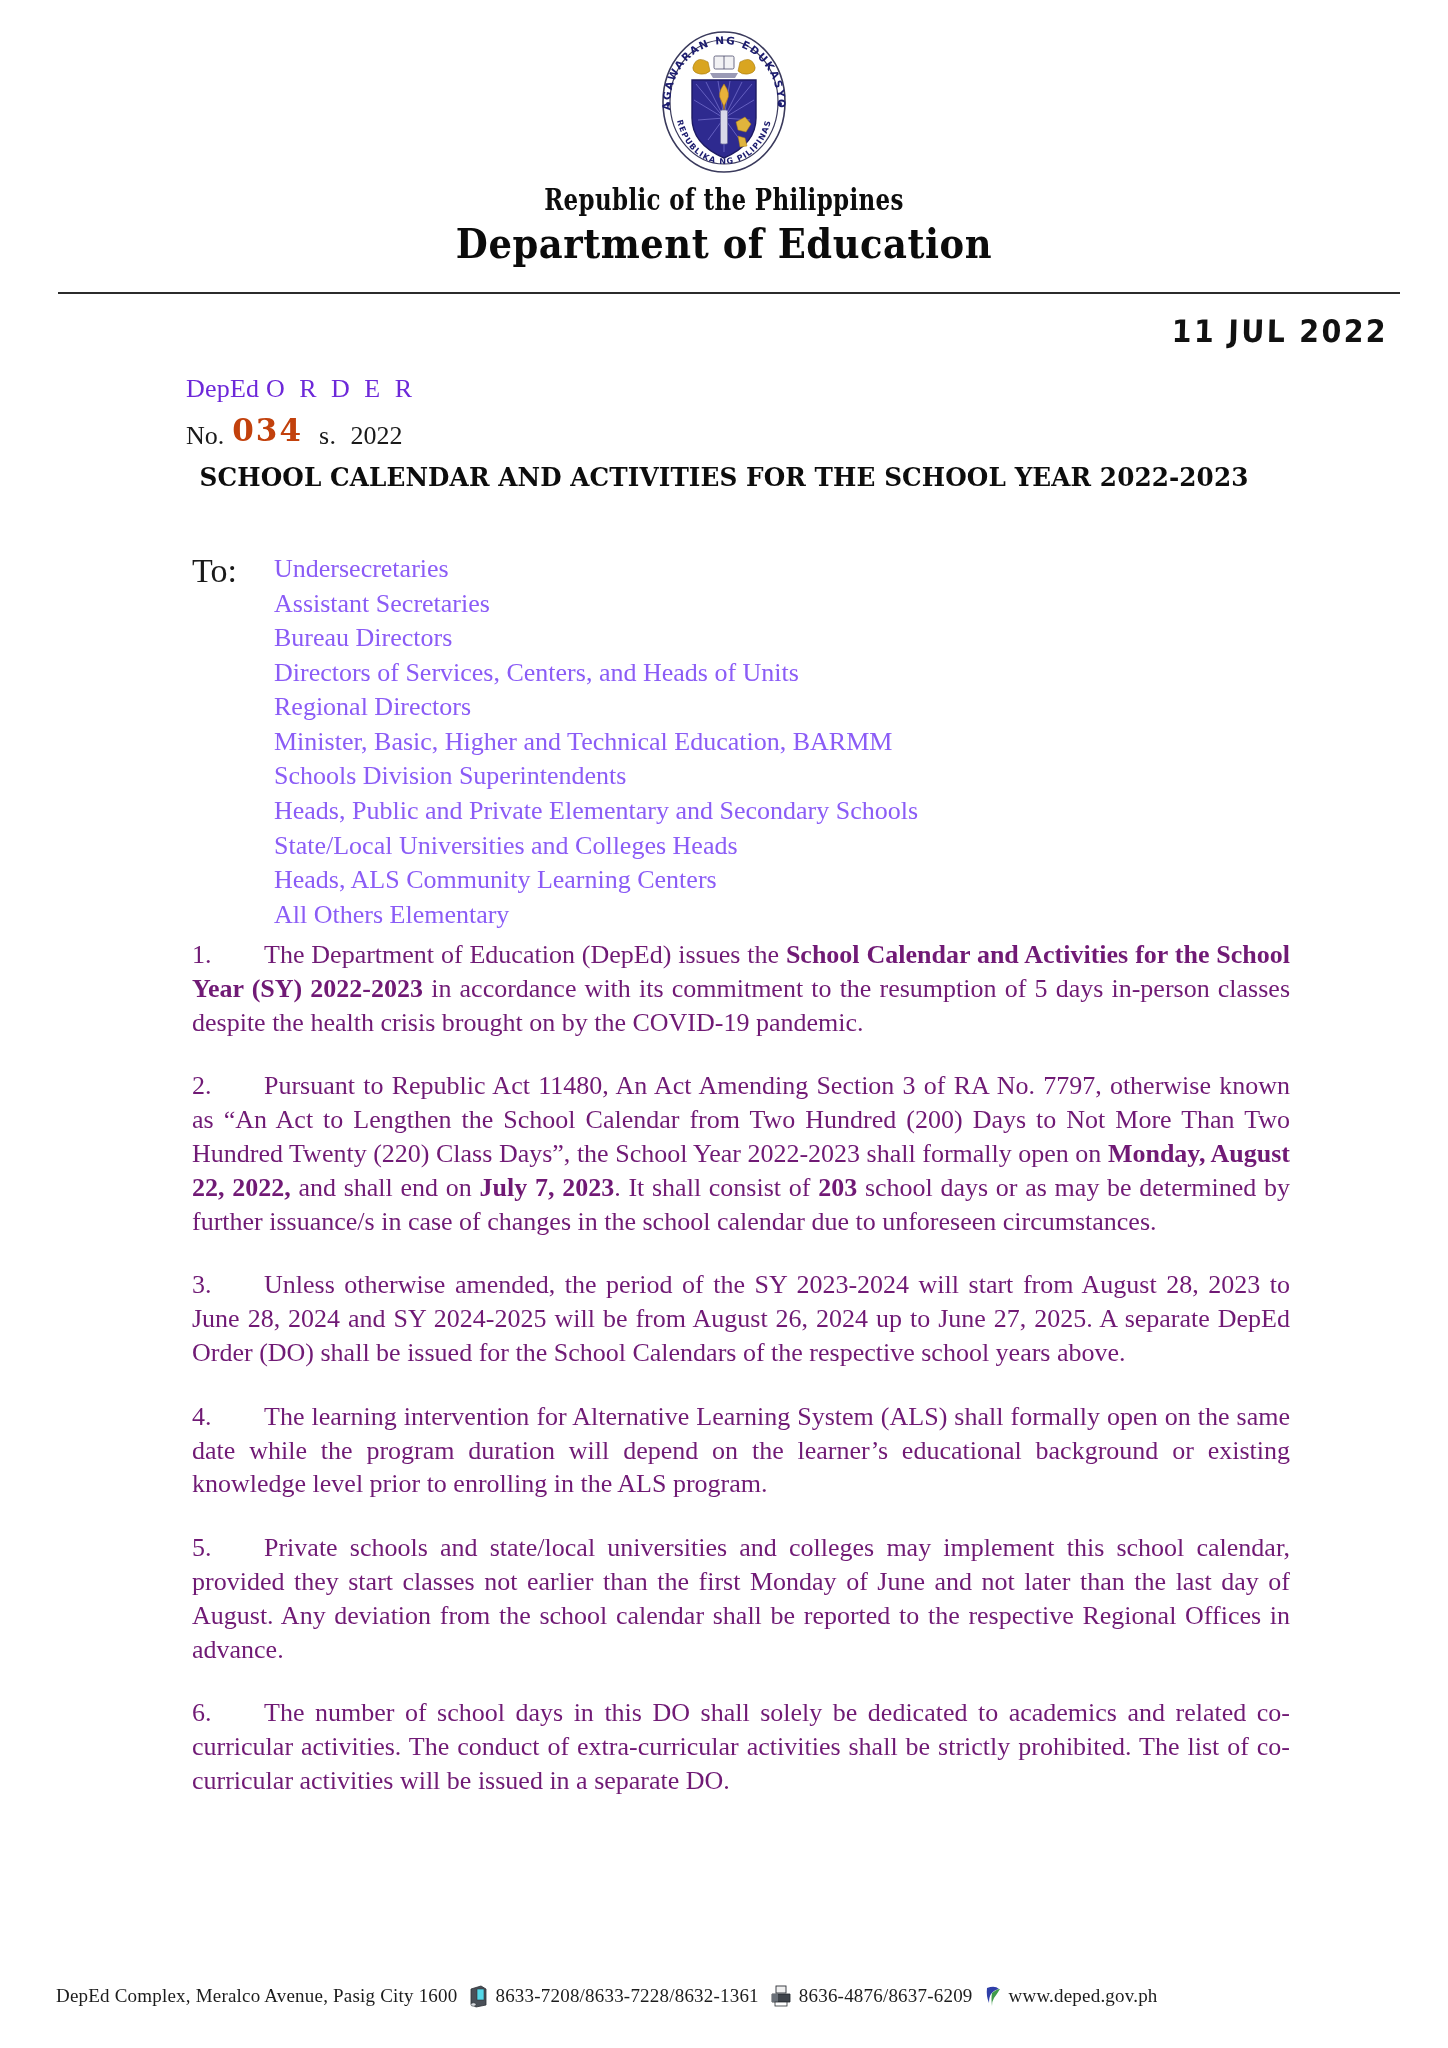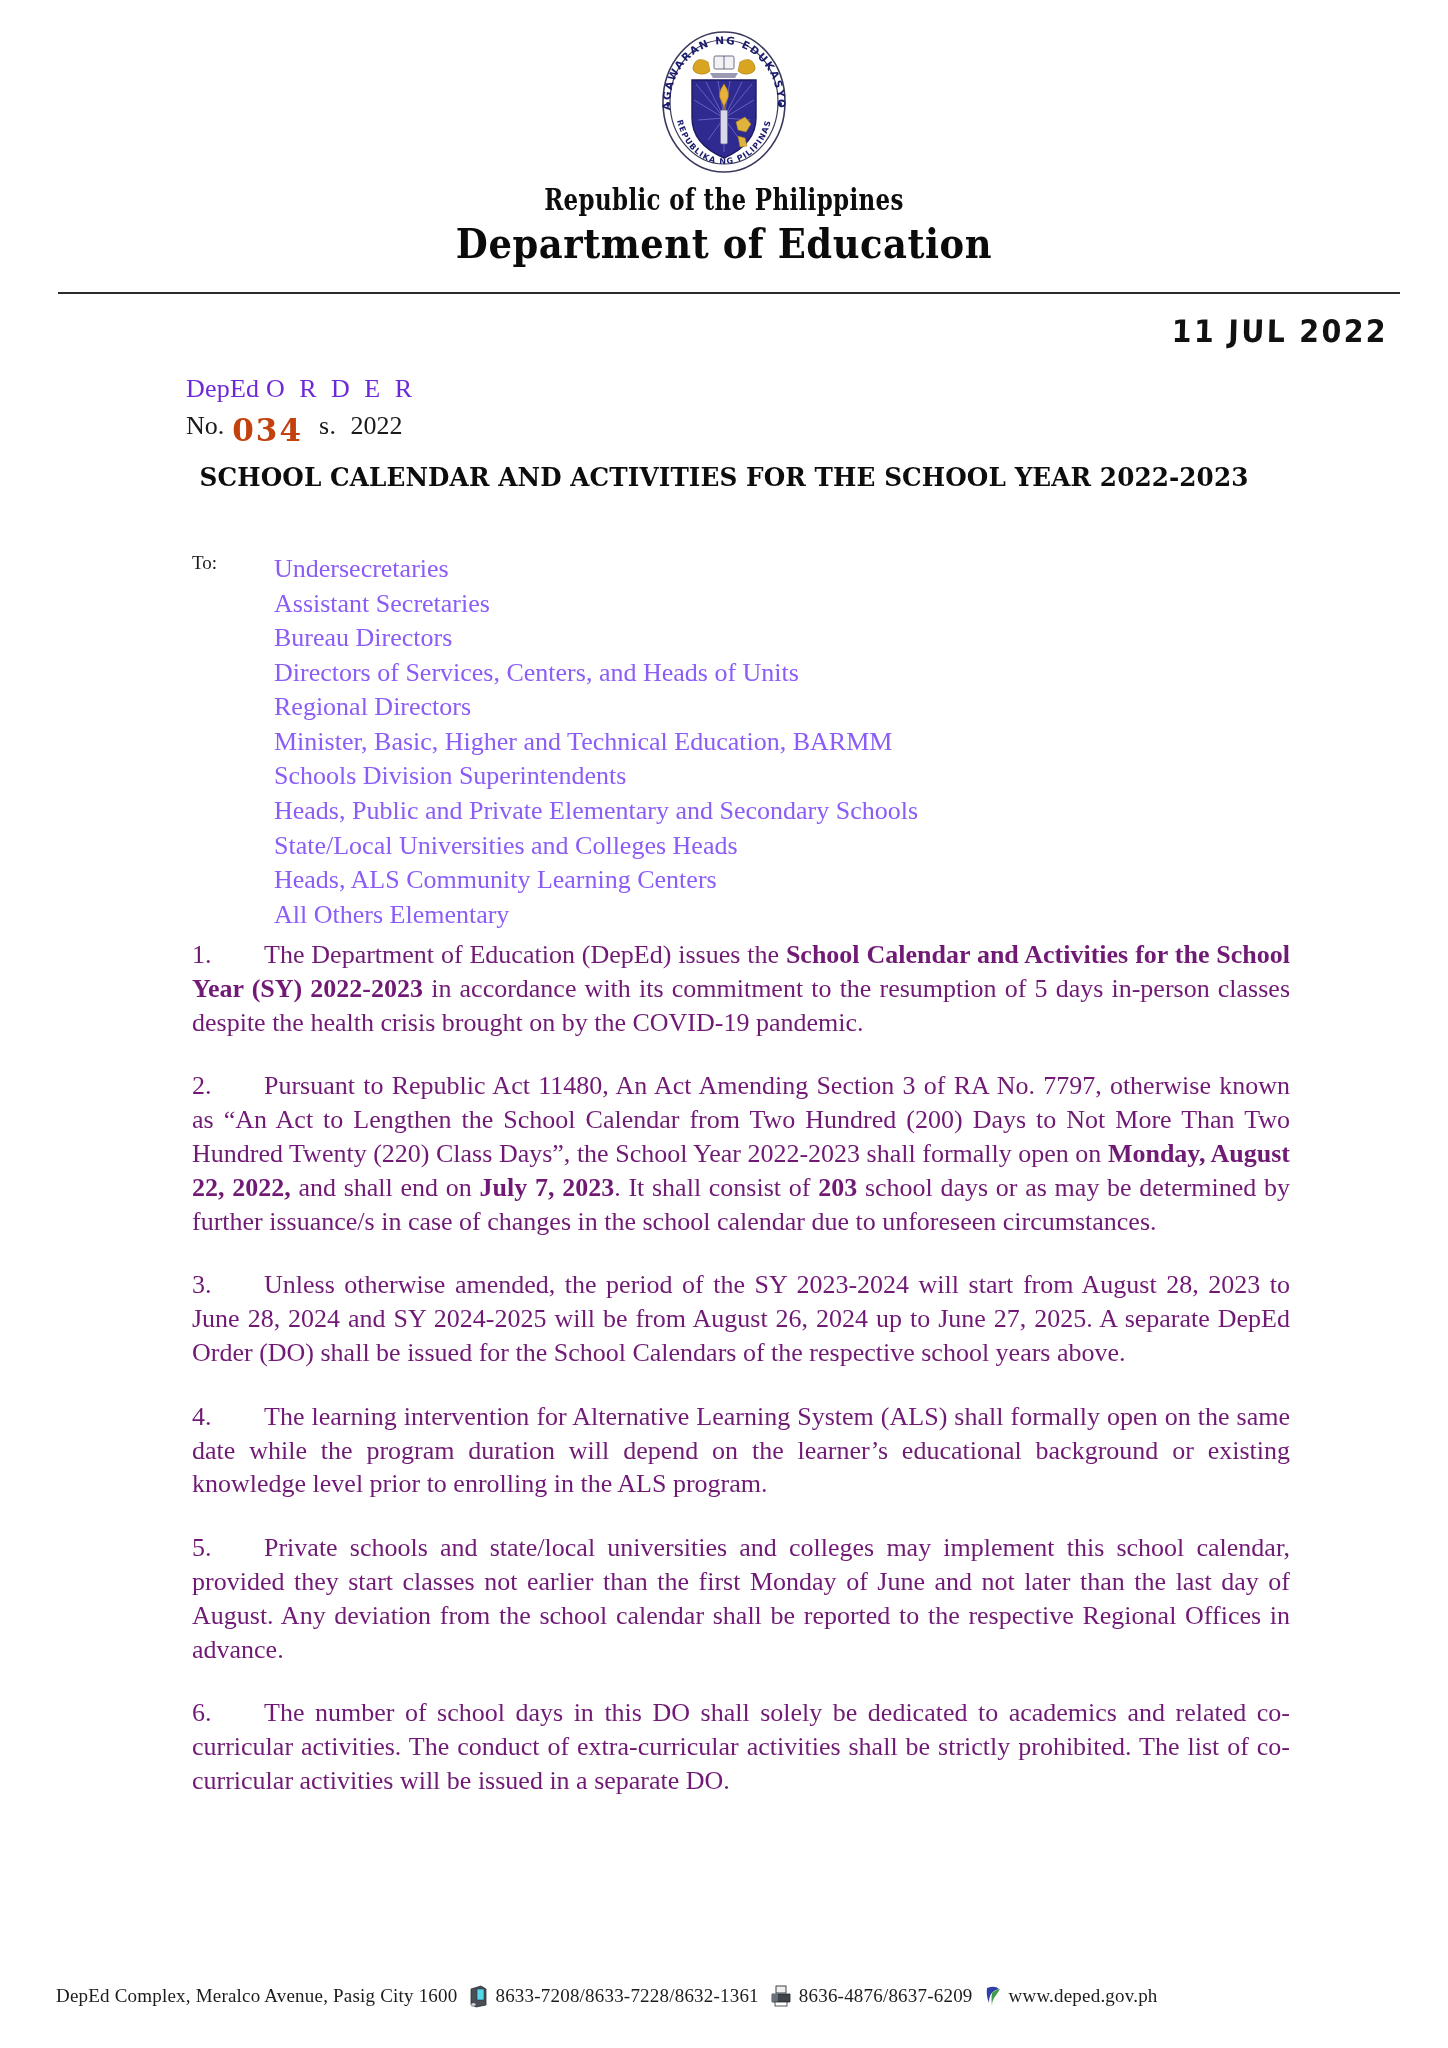--- a/index.html
+++ b/index.html
@@ -95,21 +95,21 @@
   .order-line1 {
     font-size: 26px;
     letter-spacing: .2px;
     color: #6d28d9;
   }
   .order-line1 .spaced { letter-spacing: 4px; }
   .order-line2 {
     font-size: 26px;
     margin-top: 4px;
     display: flex;
-    align-items: flex-start;
+    align-items: center;
     gap: 0;
     color: #1a1a1a;
   }
   .order-num {
     font-family: "DejaVu Serif", "Liberation Serif", serif;
     font-weight: 700;
     font-size: 31px;
     letter-spacing: 2px;
     margin: 0 10px 14px 8px;
     position: relative;
@@ -135,21 +135,21 @@
 
   
   .to-block {
     position: absolute;
     left: 192px;
     top: 552px;
     display: flex;
     align-items: flex-start;
   }
   .to-label {
-    font-size: 19px;
+    font-size: 34px;
     width: 82px;
     flex: 0 0 82px;
     color: #1a1a1a;
   }
   .to-list {
     list-style: none;
     margin: 0;
     padding: 0;
   }
   .to-list li {

